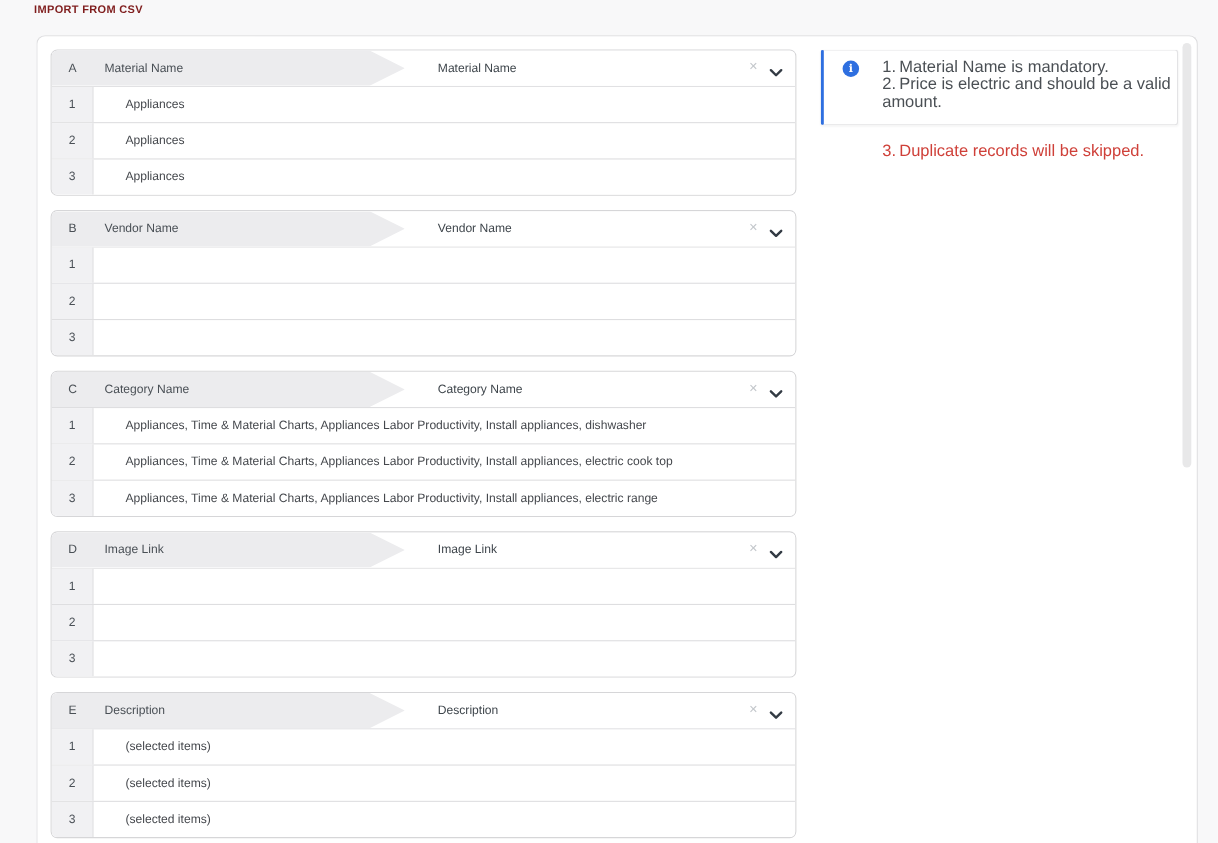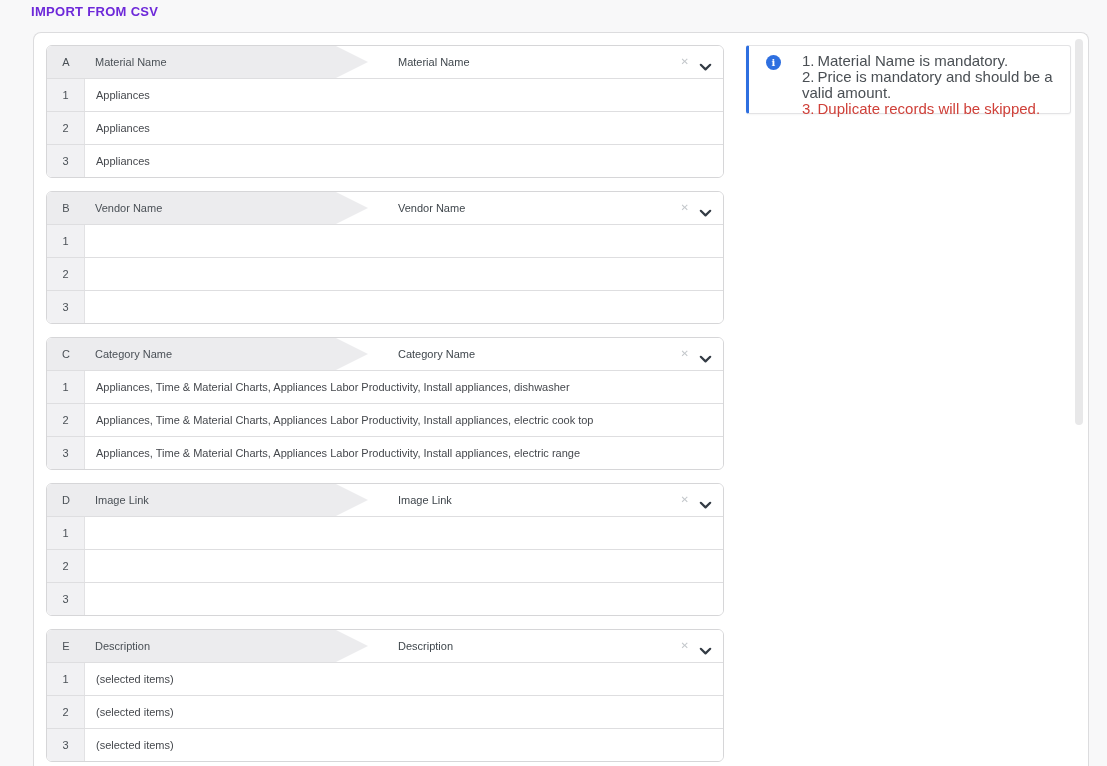--- a/index.html
+++ b/index.html
@@ -1,21 +1,21 @@
 <!DOCTYPE html>
 <html><head>
 <meta charset="utf-8">
 <style>
   * { margin:0; padding:0; box-sizing:border-box; }
   html,body { width:1107px; height:766px; overflow:hidden;
     font-family:"Liberation Sans","DejaVu Sans",sans-serif;
     background:#f8f8f9; color:#45494e; }
 
-  .page-title { position:absolute; left:31px; top:4px; font-size:13px;
-    font-weight:bold; color:#6d28d9; letter-spacing:.3px; }
+  .page-title { position:absolute; left:31px; top:4px; font-size:10px;
+    font-weight:bold; color:#7f1d1d; letter-spacing:.3px; }
 
   .main-card { position:absolute; left:33px; top:32px; width:1056px; height:760px;
     background:#fff; border:1px solid #dcdcde; border-bottom:none;
     border-radius:8px 8px 0 0; }
 
   .sections { position:absolute; left:12px; top:12px; width:678px; }
 
   .col-card { border:1px solid #d6d6d8; border-radius:6px; margin-bottom:13px;
     background:#fff; overflow:hidden; }
 
@@ -30,32 +30,32 @@
   .col-select { position:absolute; left:321px; right:0; top:0; height:32px; cursor:pointer; }
   .col-select-value { position:absolute; left:30px; top:0; height:32px; line-height:32px;
     font-size:11px; color:#3f464c; }
   .clear-x { position:absolute; right:34px; top:0; height:32px; line-height:32px;
     font-size:10px; color:#c3c7cb; cursor:pointer; }
   .chev { position:absolute; right:11px; top:12px; cursor:pointer; }
 
   .col-row { display:flex; height:33px; border-top:1px solid #dedee0; background:#fff; }
   .row-num { width:38px; flex:0 0 38px; background:#f1f1f3; border-right:1px solid #e2e2e4;
     text-align:center; line-height:32px; font-size:11px; color:#4a5056; }
-  .row-val { flex:1; line-height:32px; font-size:11px; color:#45484d; padding-left:11px;
+  .row-val { flex:1; line-height:32px; font-size:11px; color:#45484d; padding-left:29px;
     white-space:nowrap; overflow:hidden; }
 
   .notes-box { position:absolute; left:712px; top:12px; width:325px; height:69px;
     background:#fff; border:1px solid #e3e3e5; border-left:3px solid #2e6fe0;
     border-radius:3px; box-shadow:0 1px 2px rgba(0,0,0,.04); }
   .info-icon { position:absolute; left:17px; top:9px; width:15px; height:15px;
     border-radius:50%; background:#2e6fe0; color:#fff; font-size:10px; font-weight:bold;
     text-align:center; line-height:15px; font-family:"DejaVu Serif",serif; }
   .notes-list { position:absolute; left:53px; top:7px; font-size:15px; line-height:16px;
     color:#4a4f54; }
-  .note-line.red { color:#cf4039; }
+  .note-line.red { color:#cf4039;margin-top:29px; }
   .note-num { display:inline-block; margin-right:3px; }
 
   .scrollbar-track { position:absolute; right:3px; top:2px; width:12px; height:756px;
     background:#fff; }
   .scrollbar-thumb { position:absolute; right:2px; top:4px; width:8px; height:386px;
     background:#e8e8e9; border-radius:4px; }
 </style>
 </head>
 <body>
 
@@ -211,21 +211,21 @@
     </div>
   </div>
 </div>
 
   </div>
 
   <div class="notes-box">
     <div class="info-icon">i</div>
     <div class="notes-list">
       <div class="note-line"><span class="note-num">1.</span><span>Material Name is mandatory.</span></div>
-      <div class="note-line"><span class="note-num">2.</span><span>Price is mandatory and should be a valid amount.</span></div>
+      <div class="note-line"><span class="note-num">2.</span><span>Price is electric and should be a valid amount.</span></div>
       <div class="note-line red"><span class="note-num">3.</span><span>Duplicate records will be skipped.</span></div>
     </div>
   </div>
 
   <div class="scrollbar-track">
     <div class="scrollbar-thumb"></div>
   </div>
 </div>
 
 </body></html>

